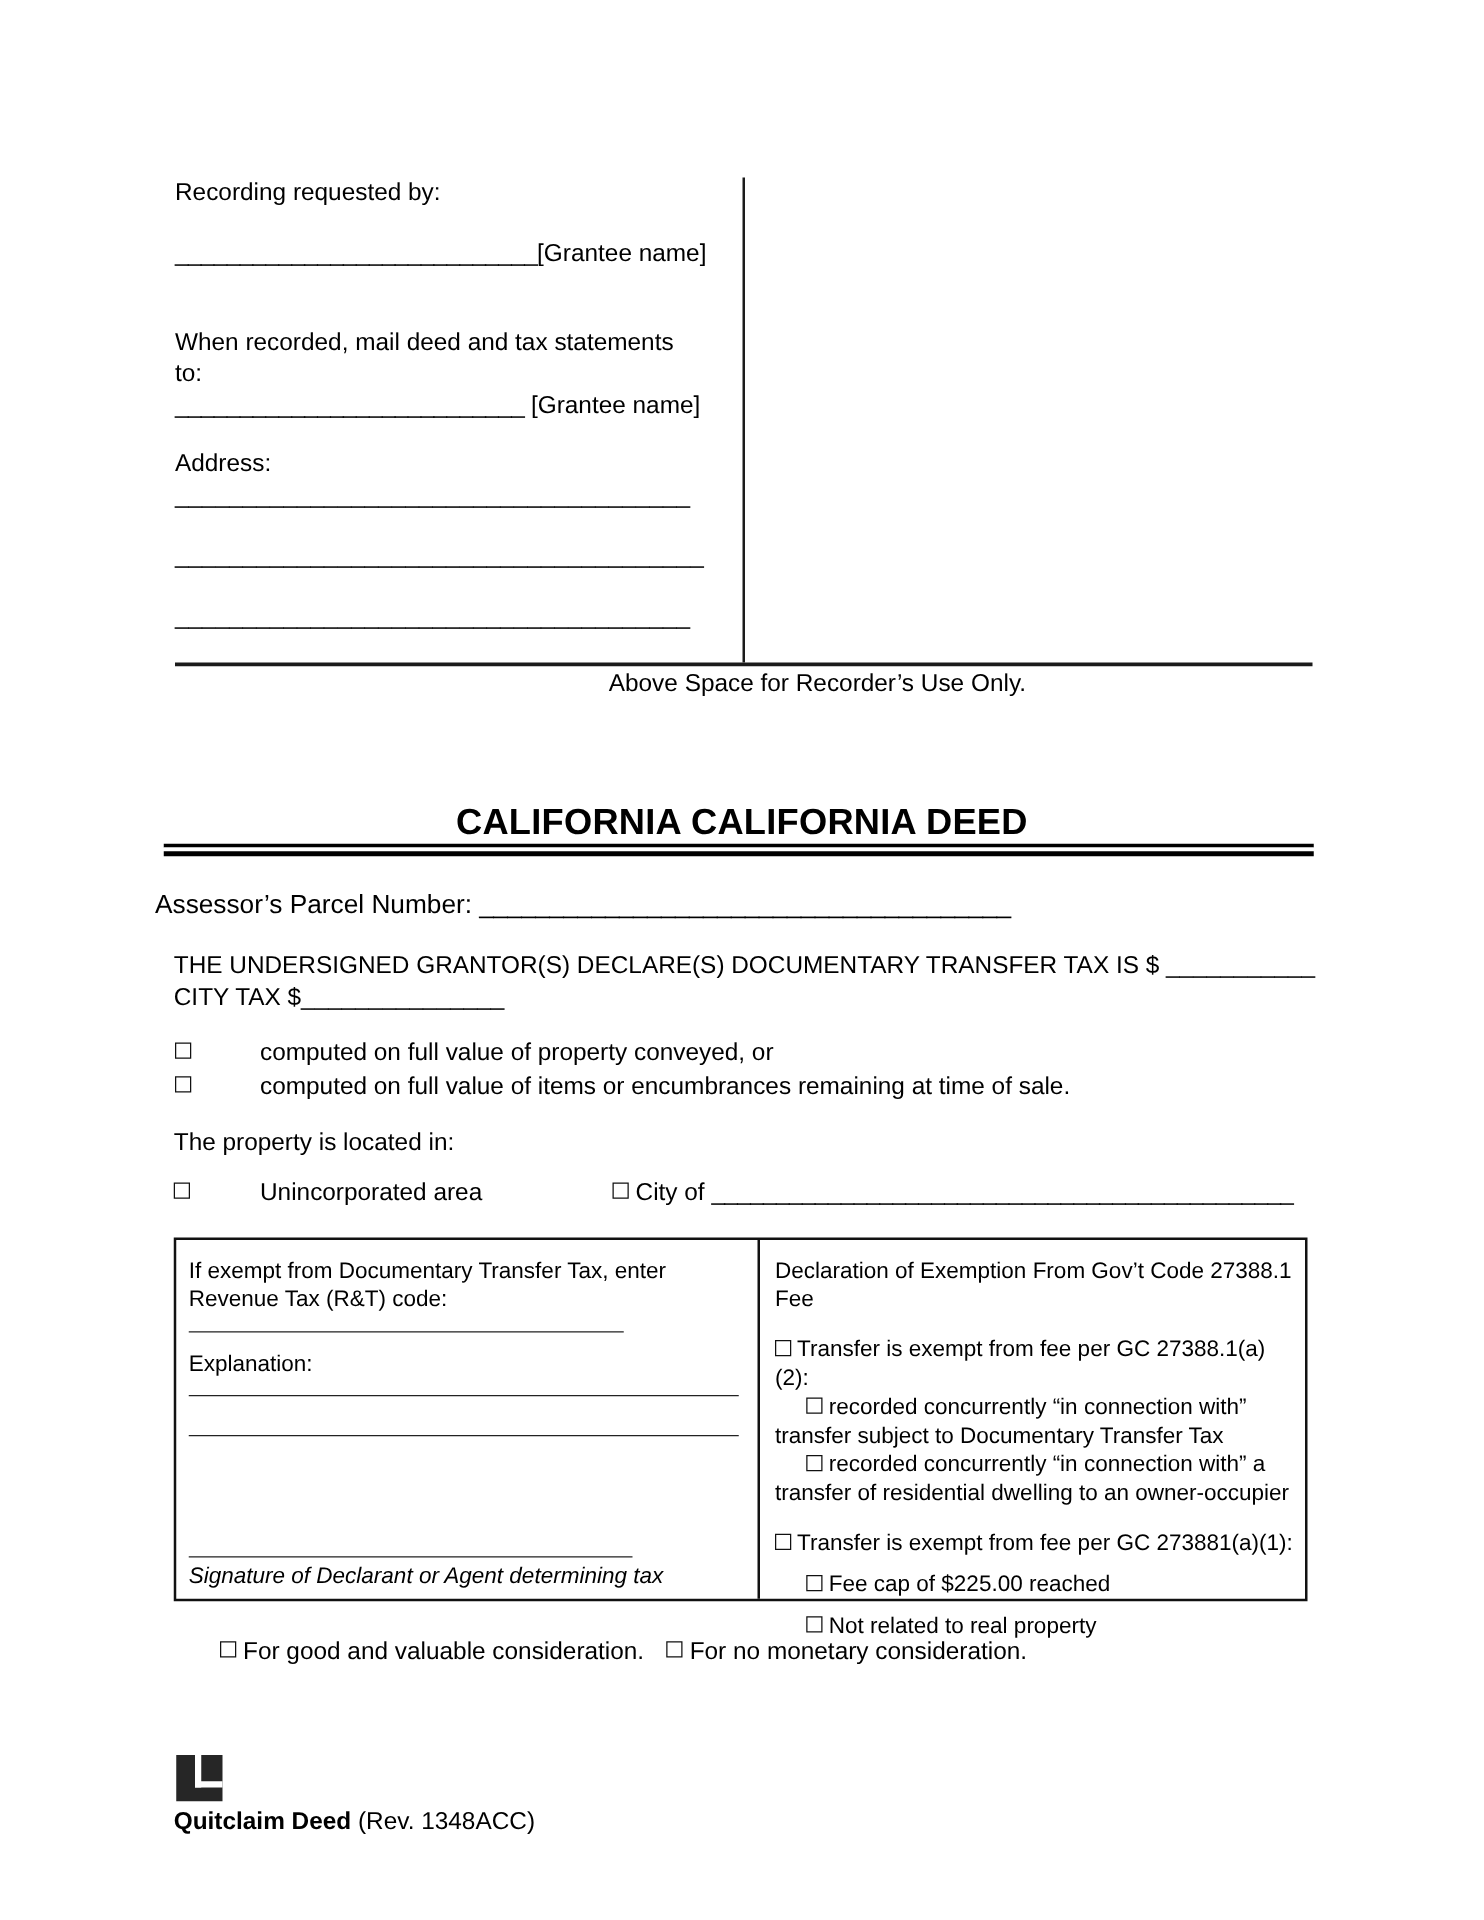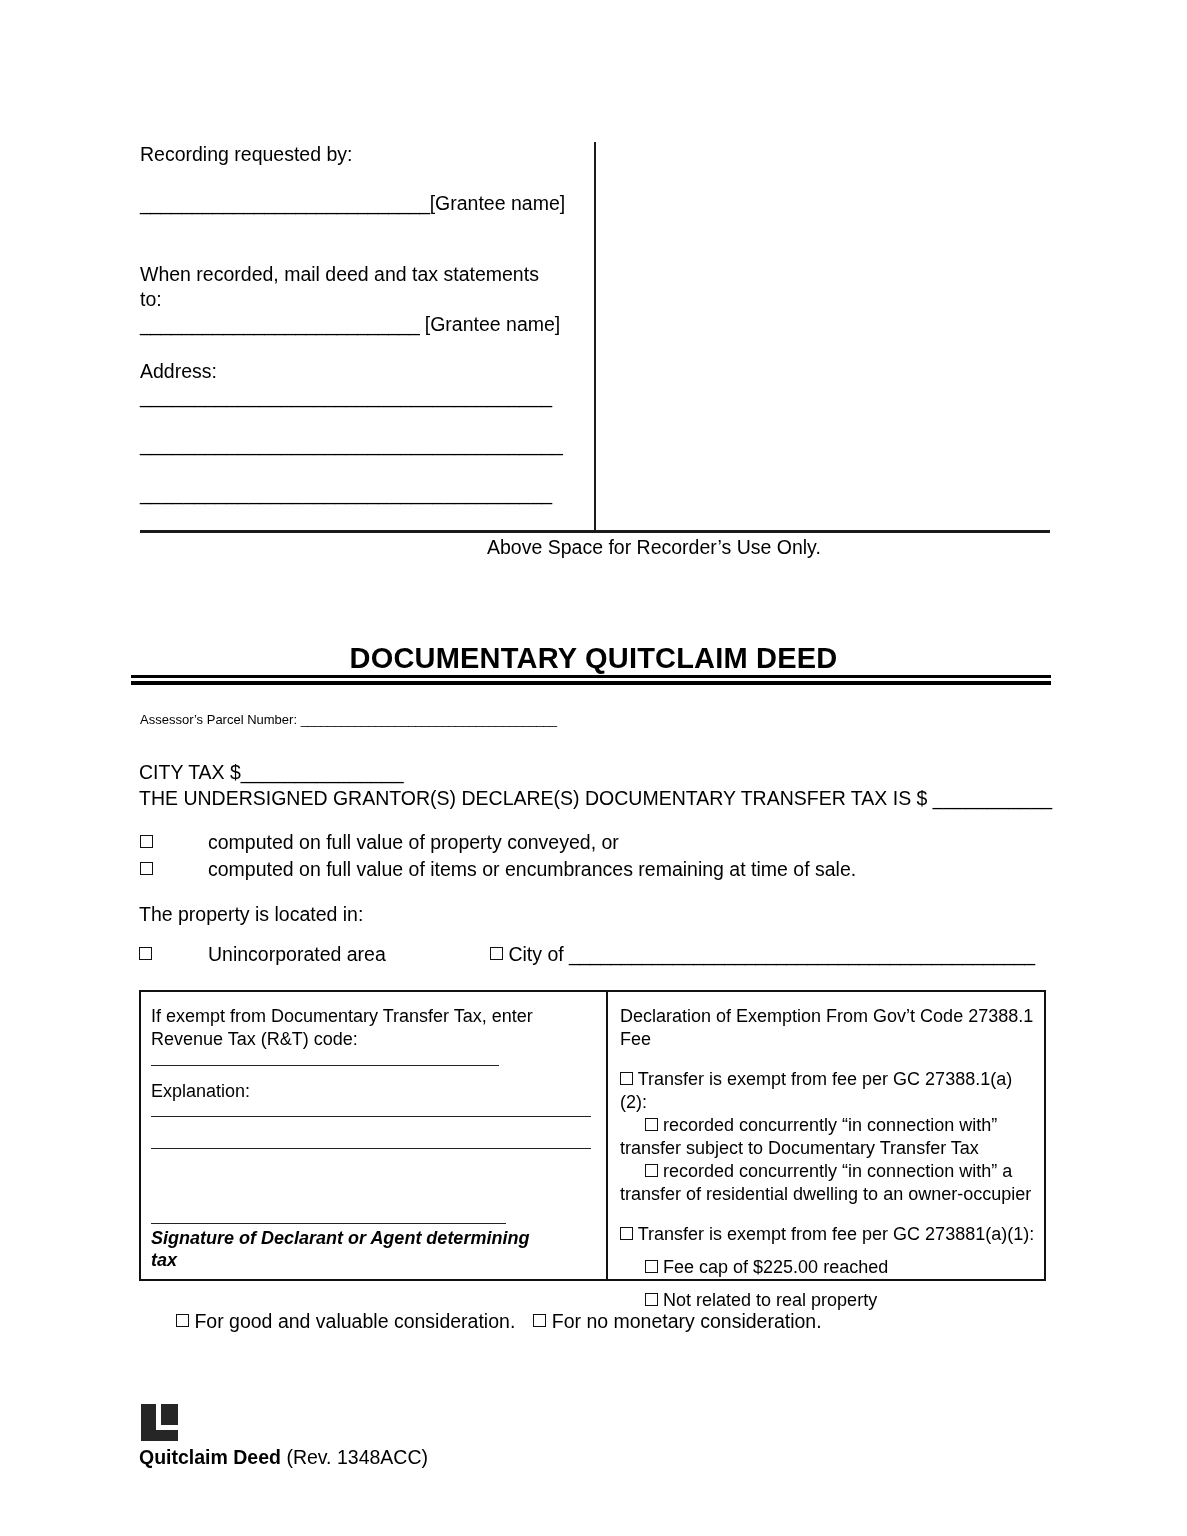--- a/index.html
+++ b/index.html
@@ -82,23 +82,23 @@
     top: 675px;
     width: 920px;
   }
   .title-rule-a { height: 3px; background: #000; }
   .title-rule-gap { height: 3px; background: #fff; }
   .title-rule-b { height: 4px; background: #000; }
 
   
   .apn-line {
     position: absolute;
-    left: 140px;
+    left: 124px;
     top: 712px;
-    font-size: 13px;
+    font-size: 21px;
     white-space: nowrap;
   }
   .tax-block {
     position: absolute;
     left: 139px;
     top: 759px;
     width: 940px;
     font-size: 19.5px;
     line-height: 26px;
   }
@@ -168,21 +168,20 @@
   }
   .ul-line {
     border-bottom: 1.5px solid #222;
     height: 0;
   }
   .sig-area {
     position: absolute;
     left: 10px;
     bottom: 8px;
     width: 380px;
-    font-weight: bold;
   }
   .sig-rule {
     border-bottom: 1.5px solid #222;
     width: 355px;
     height: 0;
     margin-bottom: 3px;
   }
   .sig-caption {
     font-size: 18px;
     font-style: italic;
@@ -260,33 +259,33 @@
       <div style="height:24px"></div>
       <div class="rb-line">______________________________________</div>
     </div>
 
     <div class="recorder-divider"></div>
     <div class="recorder-bottom-rule"></div>
   </div>
 
   <div class="above-space">Above Space for Recorder’s Use Only.</div>
 
-  <div class="doc-title">DOCUMENTARY QUITCLAIM DEED</div>
+  <div class="doc-title">CALIFORNIA CALIFORNIA DEED</div>
   <div class="title-rule-wrap">
     <div class="title-rule-a"></div>
     <div class="title-rule-gap"></div>
     <div class="title-rule-b"></div>
   </div>
 
   <div class="apn-line"><span>Assessor’s Parcel Number:</span>
     <span class="blank-u">______________________________________</span></div>
 
   <div class="tax-block">
+    <div>THE UNDERSIGNED GRANTOR(S) DECLARE(S) DOCUMENTARY TRANSFER TAX IS $ ___________</div>
     <div>CITY TAX $_______________</div>
-    <div>THE UNDERSIGNED GRANTOR(S) DECLARE(S) DOCUMENTARY TRANSFER TAX IS $ ___________</div>
   </div>
 
   <div class="chk-rows">
     <div class="chk-row">
       <span class="chk-box-cell"><span class="box-glyph"></span></span>
       <span>computed on full value of property conveyed, or</span>
     </div>
     <div class="chk-row">
       <span class="chk-box-cell"><span class="box-glyph"></span></span>
       <span>computed on full value of items or encumbrances remaining at time of sale.</span>

